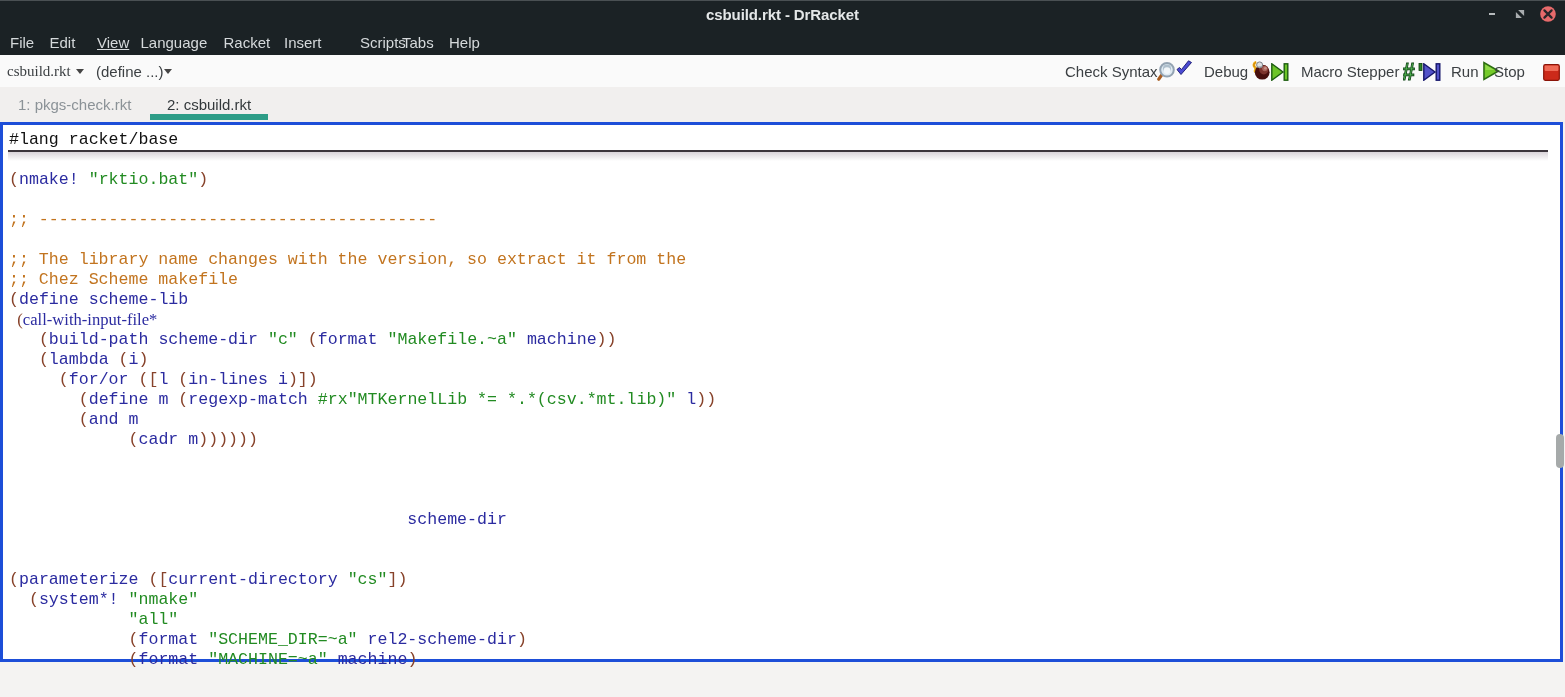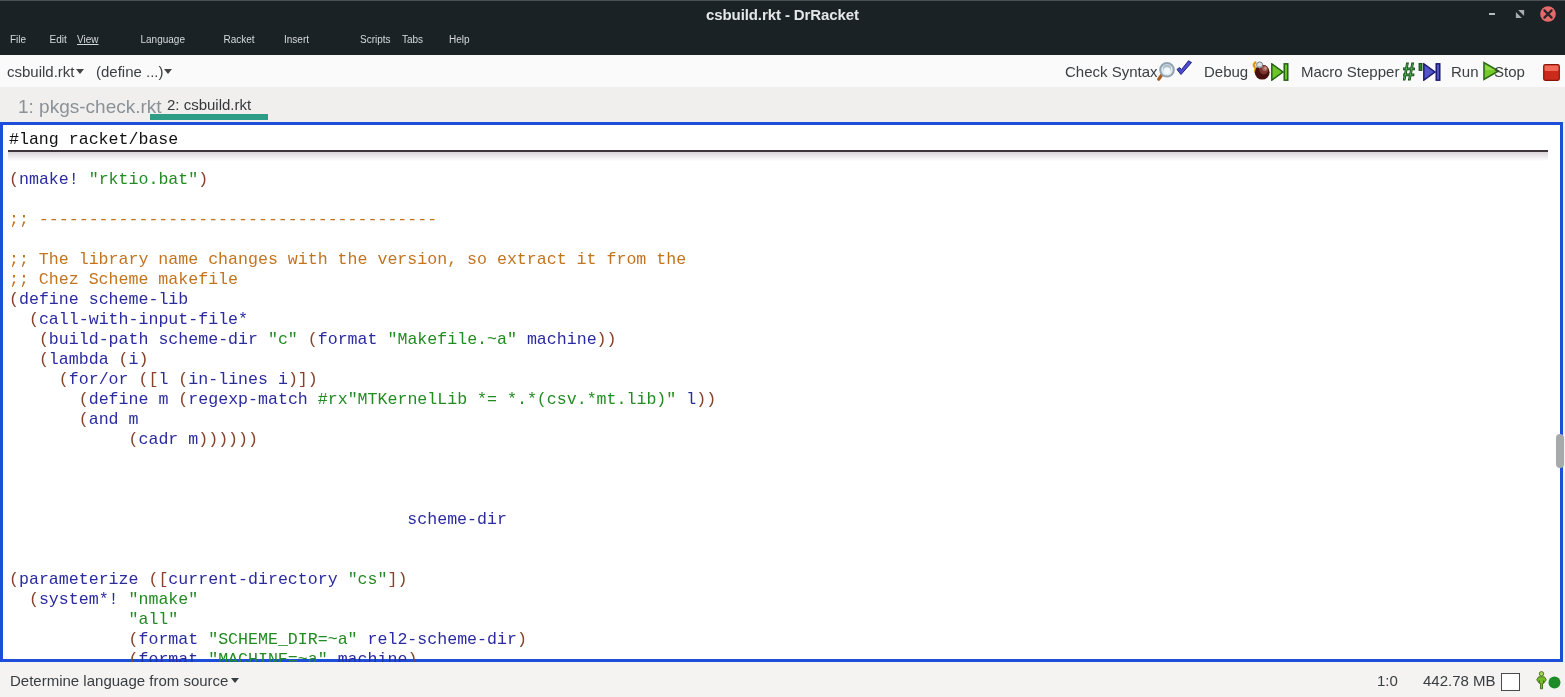--- a/index.html
+++ b/index.html
@@ -3,30 +3,30 @@
 <meta charset="utf-8">
 <style>
 html,body{margin:0;padding:0;}
 body{width:1565px;height:697px;overflow:hidden;background:#f4f3f2;font-family:"Liberation Sans",sans-serif;}
 #win{position:absolute;left:0;top:0;width:1565px;height:543px;}
 .abs{position:absolute;}
 
 #topbar{position:absolute;left:0;top:0;width:1565px;height:55px;background:#1b2225;}
 #topbar .hl{position:absolute;left:0;top:0;width:1565px;height:1px;background:#4a5053;}
 #title{position:absolute;left:0;top:6px;width:1565px;text-align:center;font-weight:bold;font-size:15px;color:#e4e7e8;letter-spacing:-0.1px;}
-.menu{position:absolute;top:34px;font-size:10px;color:#d5d9db;}
+.menu{position:absolute;top:34px;font-size:15px;color:#d5d9db;}
 
 #btn-min{position:absolute;left:1489px;top:12.5px;width:6px;height:2.5px;background:#b6babc;}
 
 #toolbar{position:absolute;left:0;top:55px;width:1565px;height:32px;background:#fafafa;}
 #toolbar .lbl{position:absolute;top:8px;font-size:15px;color:#3c4043;}
 .tri{position:absolute;width:0;height:0;border-left:4.5px solid transparent;border-right:4.5px solid transparent;border-top:5.5px solid #454545;}
 
 #tabbar{position:absolute;left:0;top:87px;width:1565px;height:37px;background:#f1efee;}
-#tabbar .tab1{position:absolute;left:18px;top:9px;font-size:19px;color:#8b9297;}
+#tabbar .tab1{position:absolute;left:18px;top:9px;font-size:15px;color:#8b9297;}
 #tabbar .tab2{position:absolute;left:167px;top:9px;font-size:15px;color:#33383b;}
 #tabbar .under{position:absolute;left:150px;top:27px;width:118px;height:6px;background:#2e9d87;}
 
 #editor{position:absolute;left:0;top:122px;width:1563px;height:540px;background:#ffffff;border:3px solid #1d4ed8;box-sizing:border-box;}
 #sep{position:absolute;left:5px;top:25px;width:1540px;height:2px;background:#3c353c;}
 #sepshadow{position:absolute;left:5px;top:27px;width:1540px;height:9px;background:linear-gradient(to bottom,rgba(120,100,120,0.28),rgba(120,100,120,0));}
 .ln{position:absolute;left:6px;font-family:"Liberation Mono",monospace;font-size:16.6px;line-height:20px;white-space:pre;color:#111111;}
 .k{color:#2b2ba0;} 
 .p{color:#87422a;} 
 .s{color:#228b22;} 
@@ -39,40 +39,40 @@
 #membox{position:absolute;left:1501px;top:10.5px;width:17px;height:16px;background:#ffffff;border:1.5px solid #4a4a4a;}
 </style>
 </head>
 <body>
 <div id="win">
   <div id="topbar">
     <div class="hl"></div>
     <div id="title">csbuild.rkt - DrRacket</div>
     <span class="menu" style="left:10px;">File</span>
     <span class="menu" style="left:49.5px;">Edit</span>
-    <span class="menu" style="left:77px;text-decoration:underline;">View</span>
+    <span class="menu" style="left:97px;text-decoration:underline;">View</span>
     <span class="menu" style="left:140.5px;">Language</span>
     <span class="menu" style="left:223.5px;">Racket</span>
     <span class="menu" style="left:284px;">Insert</span>
     <span class="menu" style="left:360px;">Scripts</span>
     <span class="menu" style="left:402px;">Tabs</span>
     <span class="menu" style="left:449px;">Help</span>
     <div id="btn-min"></div>
     <svg class="abs" style="left:1515px;top:9px;" width="10" height="10" viewBox="0 0 10 10">
       <path d="M3.1,0.9 L9.1,0.9 L9.1,6.9 Z" fill="#a9adaf"></path>
       <path d="M0.9,3.1 L0.9,9.1 L6.9,9.1 Z" fill="#a9adaf"></path>
     </svg>
     <svg class="abs" style="left:1540px;top:6px;" width="16" height="16" viewBox="0 0 16 16">
       <circle cx="8" cy="8" r="7.8" fill="#e76a6b"></circle>
       <path d="M4.4,4.4 L11.6,11.6 M11.6,4.4 L4.4,11.6" stroke="#28262a" stroke-width="2.2" stroke-linecap="round"></path>
     </svg>
   </div>
 
   <div id="toolbar">
-    <span class="lbl" style="left:7px;">csbuild.rkt</span>
+    <span class="lbl" style="left:7px;font-family:Liberation Serif, serif;">csbuild.rkt</span>
     <span class="tri" style="left:76px;top:14px;"></span>
     <span class="lbl" style="left:96px;text-align:right;">(define ...)</span>
     <span class="tri" style="left:164px;top:14px;"></span>
 
     <span class="lbl" style="left:1065px;">Check Syntax</span>
 
     <svg class="abs" style="left:1157px;top:7px;" width="19" height="20" viewBox="0 0 19 20">
       <line x1="4.4" y1="13.4" x2="1.8" y2="17.2" stroke="#a85c20" stroke-width="3.2" stroke-linecap="round"></line>
       <circle cx="10" cy="7.8" r="6.8" fill="#dfeaf2" stroke="#93a3b2" stroke-width="2"></circle>
       <circle cx="10" cy="6.4" r="4" fill="#aebfcc"></circle>
@@ -136,44 +136,29 @@
 
   <div id="editor">
     <div class="ln" style="top:5px;">#lang racket/base</div>
     <div id="sep"></div>
     <div id="sepshadow"></div>
     <div class="ln" style="top:45px;"><span class="p">(</span><span class="k">nmake!</span> <span class="s">"rktio.bat"</span><span class="p">)</span></div>
     <div class="ln" style="top:85px;"><span class="c">;; ----------------------------------------</span></div>
     <div class="ln" style="top:125px;"><span class="c">;; The library name changes with the version, so extract it from the</span></div>
     <div class="ln" style="top:145px;"><span class="c">;; Chez Scheme makefile</span></div>
     <div class="ln" style="top:165px;"><span class="p">(</span><span class="k">define scheme-lib</span></div>
-    <div class="ln" style="top:185px;">  <span class="p">(</span><span class="k">call-with-input-file*</span></div>
+    <div class="ln" style="top:185px;font-family:Liberation Serif, serif;">  <span class="p">(</span><span class="k">call-with-input-file*</span></div>
     <div class="ln" style="top:205px;">   <span class="p">(</span><span class="k">build-path scheme-dir</span> <span class="s">"c"</span> <span class="p">(</span><span class="k">format</span> <span class="s">"Makefile.~a"</span> <span class="k">machine</span><span class="p">))</span></div>
     <div class="ln" style="top:225px;">   <span class="p">(</span><span class="k">lambda</span> <span class="p">(</span><span class="k">i</span><span class="p">)</span></div>
     <div class="ln" style="top:245px;">     <span class="p">(</span><span class="k">for/or</span> <span class="p">([</span><span class="k">l</span> <span class="p">(</span><span class="k">in-lines i</span><span class="p">)])</span></div>
     <div class="ln" style="top:265px;">       <span class="p">(</span><span class="k">define m</span> <span class="p">(</span><span class="k">regexp-match</span> <span class="s">#rx"MTKernelLib *= *.*(csv.*mt.lib)"</span> <span class="k">l</span><span class="p">))</span></div>
     <div class="ln" style="top:285px;">       <span class="p">(</span><span class="k">and m</span></div>
     <div class="ln" style="top:305px;">            <span class="p">(</span><span class="k">cadr m</span><span class="p">))))))</span></div>
     <div class="ln" style="top:385px;">                                        <span class="k">scheme-dir</span></div>
     <div class="ln" style="top:445px;"><span class="p">(</span><span class="k">parameterize</span> <span class="p">([</span><span class="k">current-directory</span> <span class="s">"cs"</span><span class="p">])</span></div>
     <div class="ln" style="top:465px;">  <span class="p">(</span><span class="k">system*!</span> <span class="s">"nmake"</span></div>
     <div class="ln" style="top:485px;">            <span class="s">"all"</span></div>
     <div class="ln" style="top:505px;">            <span class="p">(</span><span class="k">format</span> <span class="s">"SCHEME_DIR=~a"</span> <span class="k">rel2-scheme-dir</span><span class="p">)</span></div>
     <div class="ln" style="top:525px;">            <span class="p">(</span><span class="k">format</span> <span class="s">"MACHINE=~a"</span> <span class="k">machine</span><span class="p">)</span></div>
     <div id="thumb"></div>
   </div>
 
-  <div id="status">
-    <span class="txt" style="left:10px;">Determine language from source</span>
-    <span class="tri" style="left:231px;top:16px;border-top-color:#383d41;"></span>
-    <span class="txt" style="left:1377px;">1:0</span>
-    <span class="txt" style="left:1423px;">442.78 MB</span>
-    <div id="membox"></div>
-
-    <svg class="abs" style="left:1534px;top:9px;" width="15" height="19" viewBox="0 0 15 19">
-      <circle cx="7.5" cy="2.8" r="2.2" fill="#a7dc52" stroke="#3c6c14" stroke-width="0.9"></circle>
-      <path d="M4.6,5.8 L10.4,5.8 L12.3,8.8 L10.2,11.6 L9.6,9.6 L9.6,12.5 L8.4,12.5 L8.6,17.8 L6.4,17.8 L6.6,12.5 L5.4,12.5 L5.4,9.6 L4.8,11.6 L2.7,8.8 Z" fill="#76bc28" stroke="#3c6c14" stroke-width="0.9"></path>
-    </svg>
-    <svg class="abs" style="left:1548px;top:14px;" width="13" height="13" viewBox="0 0 13 13">
-      <circle cx="6.5" cy="6.5" r="6" fill="#1d8c28"></circle>
-    </svg>
-  </div>
 </div>
 
 </body></html>

